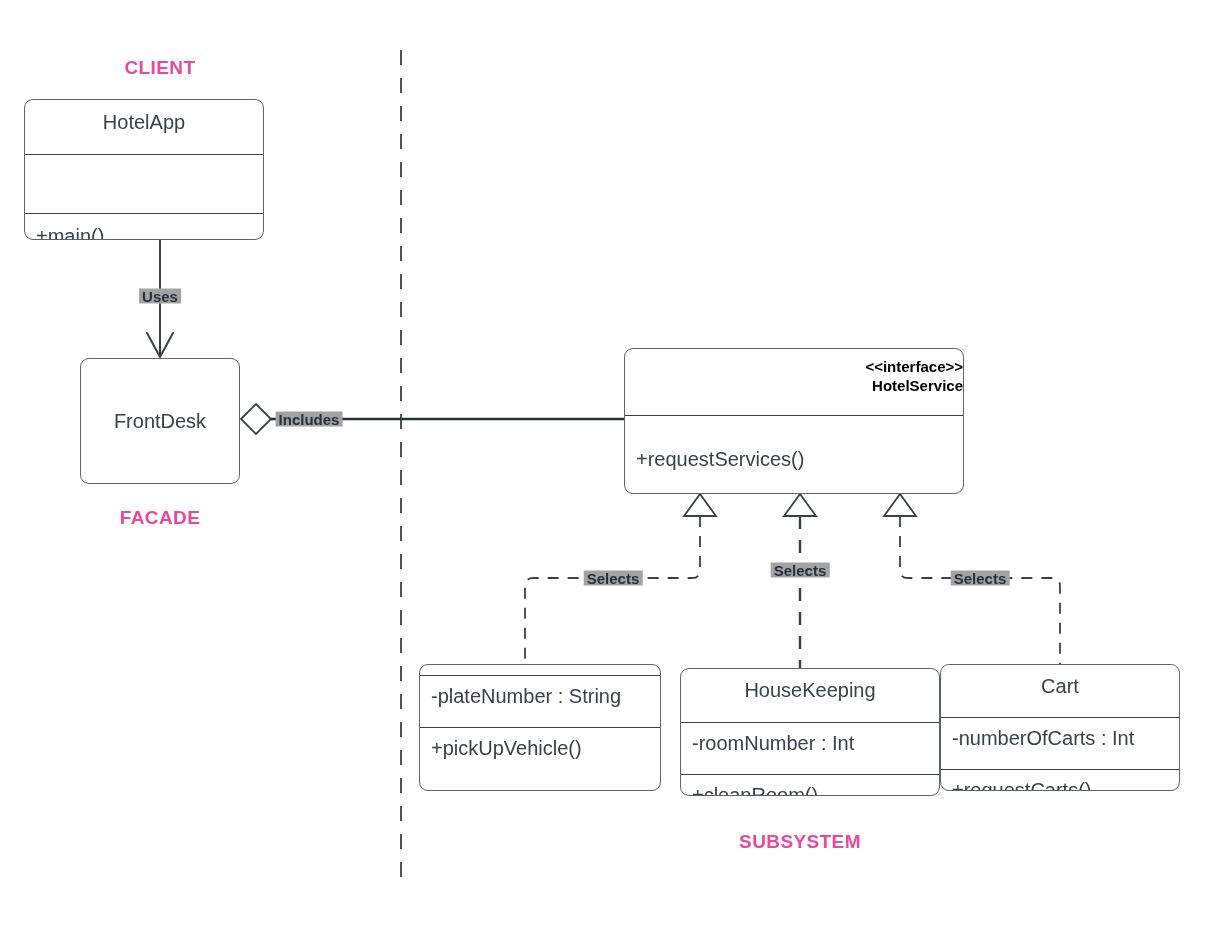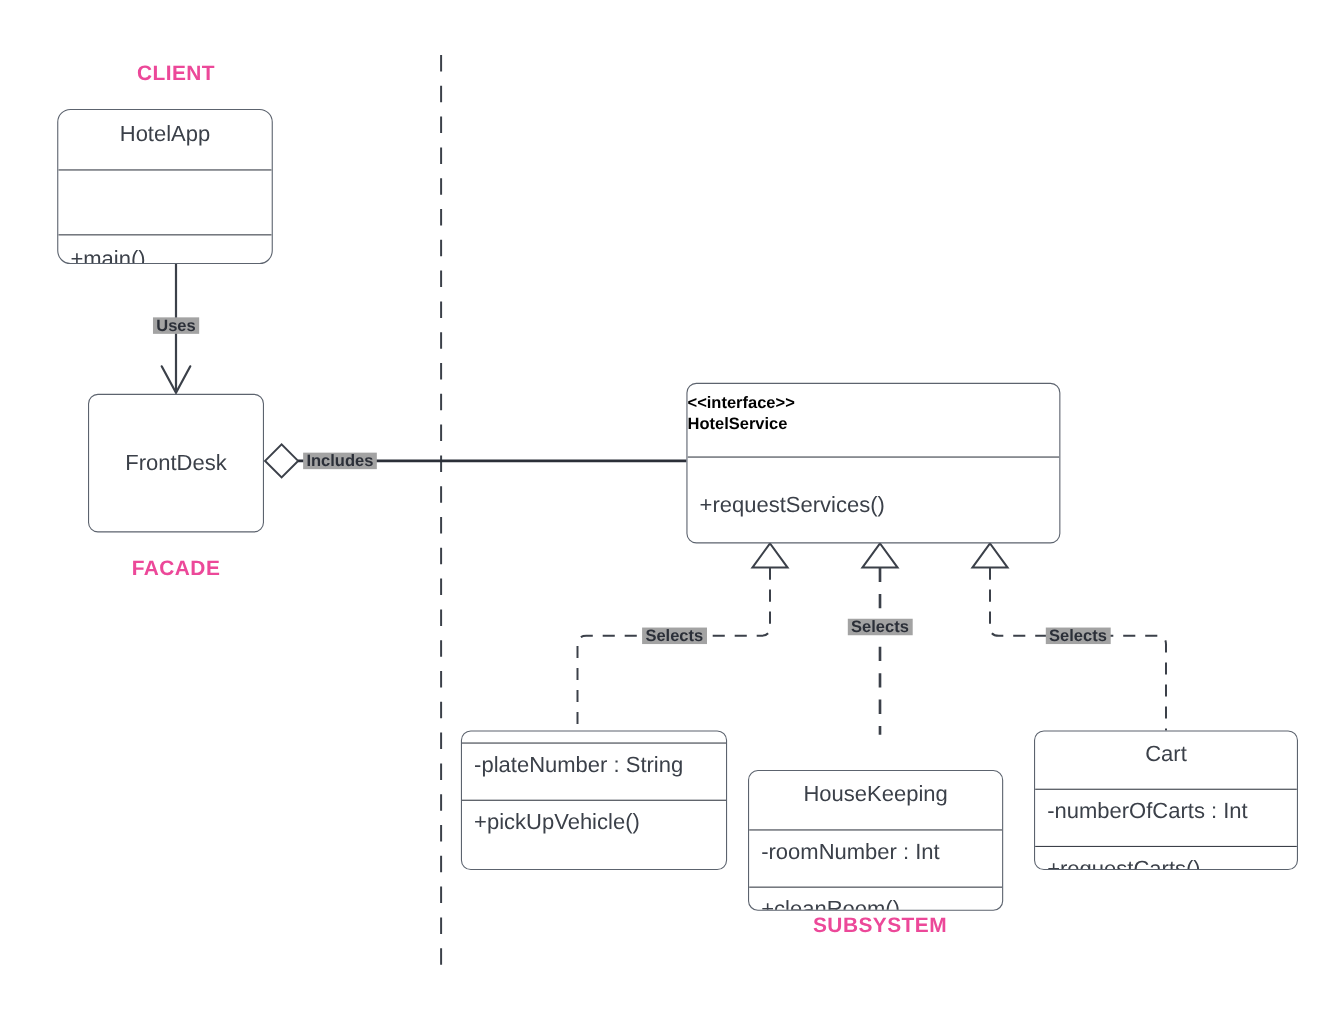--- a/index.html
+++ b/index.html
@@ -53,21 +53,21 @@
     justify-content: center;
   }
   .comp-left {
     justify-content: flex-start;
     padding-left: 11px;
     margin-top: 10px;
   }
   .comp-stereotype {
     flex-direction: column;
     justify-content: center;
-    align-items: flex-start;
+    align-items: flex-end;
     font-weight: bold;
     color: #000000;
     font-size: 15px;
     line-height: 1.25;
   }
   
   .zone-label {
     position: absolute;
     font-size: 19px;
     font-weight: bold;
@@ -120,21 +120,21 @@
     
     <path d="M 900 516 L 900 570 Q 900 578 908 578 L 1052 578 Q 1060 578 1060 586 L 1060 664" fill="none" stroke="#3b4049" stroke-width="1.8" stroke-dasharray="11 9"></path>
   </svg>
 
   <div class="zone-label" style="left:160px; top:57px;">CLIENT</div>
 
   <div class="zone-label" style="left:160px; top:507px;">FACADE</div>
 
   <div class="zone-label" style="left:800px; top:831px;">SUBSYSTEM</div>
 
-  <div class="uml-box" style="left:52px; top:99px; width:196px; height:141px;border-radius:12px;">
+  <div class="uml-box" style="left:24px; top:99px; width:240px; height:141px;">
     <div class="uml-compartment comp-center" style="height:44px;">HotelApp</div>
     <div class="uml-compartment comp-left compartment-divider" style="height:49px;"></div>
     <div class="uml-compartment comp-left compartment-divider" style="height:46px;">+main()</div>
   </div>
 
   <div class="uml-box" style="left:80px; top:358px; width:160px; height:126px;">
     <div class="uml-compartment comp-center" style="height:100%;">FrontDesk</div>
   </div>
 
   <div class="uml-box" style="left:624px; top:348px; width:340px; height:146px;">
@@ -143,21 +143,21 @@
       <span>HotelService</span>
     </div>
     <div class="uml-compartment comp-left compartment-divider" style="height:88px;">+requestServices()</div>
   </div>
 
   <div class="uml-box" style="left:419px; top:664px; width:242px; height:127px;">
     <div class="uml-compartment comp-left compartment-divider" style="height:42px;">-plateNumber : String</div>
     <div class="uml-compartment comp-left compartment-divider" style="height:41px;">+pickUpVehicle()</div>
   </div>
 
-  <div class="uml-box" style="left:680px; top:700px; width:232px; height:128px;">
+  <div class="uml-box" style="left:680px; top:668px; width:260px; height:128px;">
     <div class="uml-compartment comp-center" style="height:43px;">HouseKeeping</div>
     <div class="uml-compartment comp-left compartment-divider" style="height:42px;">-roomNumber : Int</div>
     <div class="uml-compartment comp-left compartment-divider" style="height:41px;text-decoration:underline;">+cleanRoom()</div>
   </div>
 
   <div class="uml-box" style="left:940px; top:664px; width:240px; height:127px;">
     <div class="uml-compartment comp-center" style="height:42px;">Cart</div>
     <div class="uml-compartment comp-left compartment-divider" style="height:42px;">-numberOfCarts : Int</div>
     <div class="uml-compartment comp-left compartment-divider" style="height:41px;">+requestCarts()</div>
   </div>

